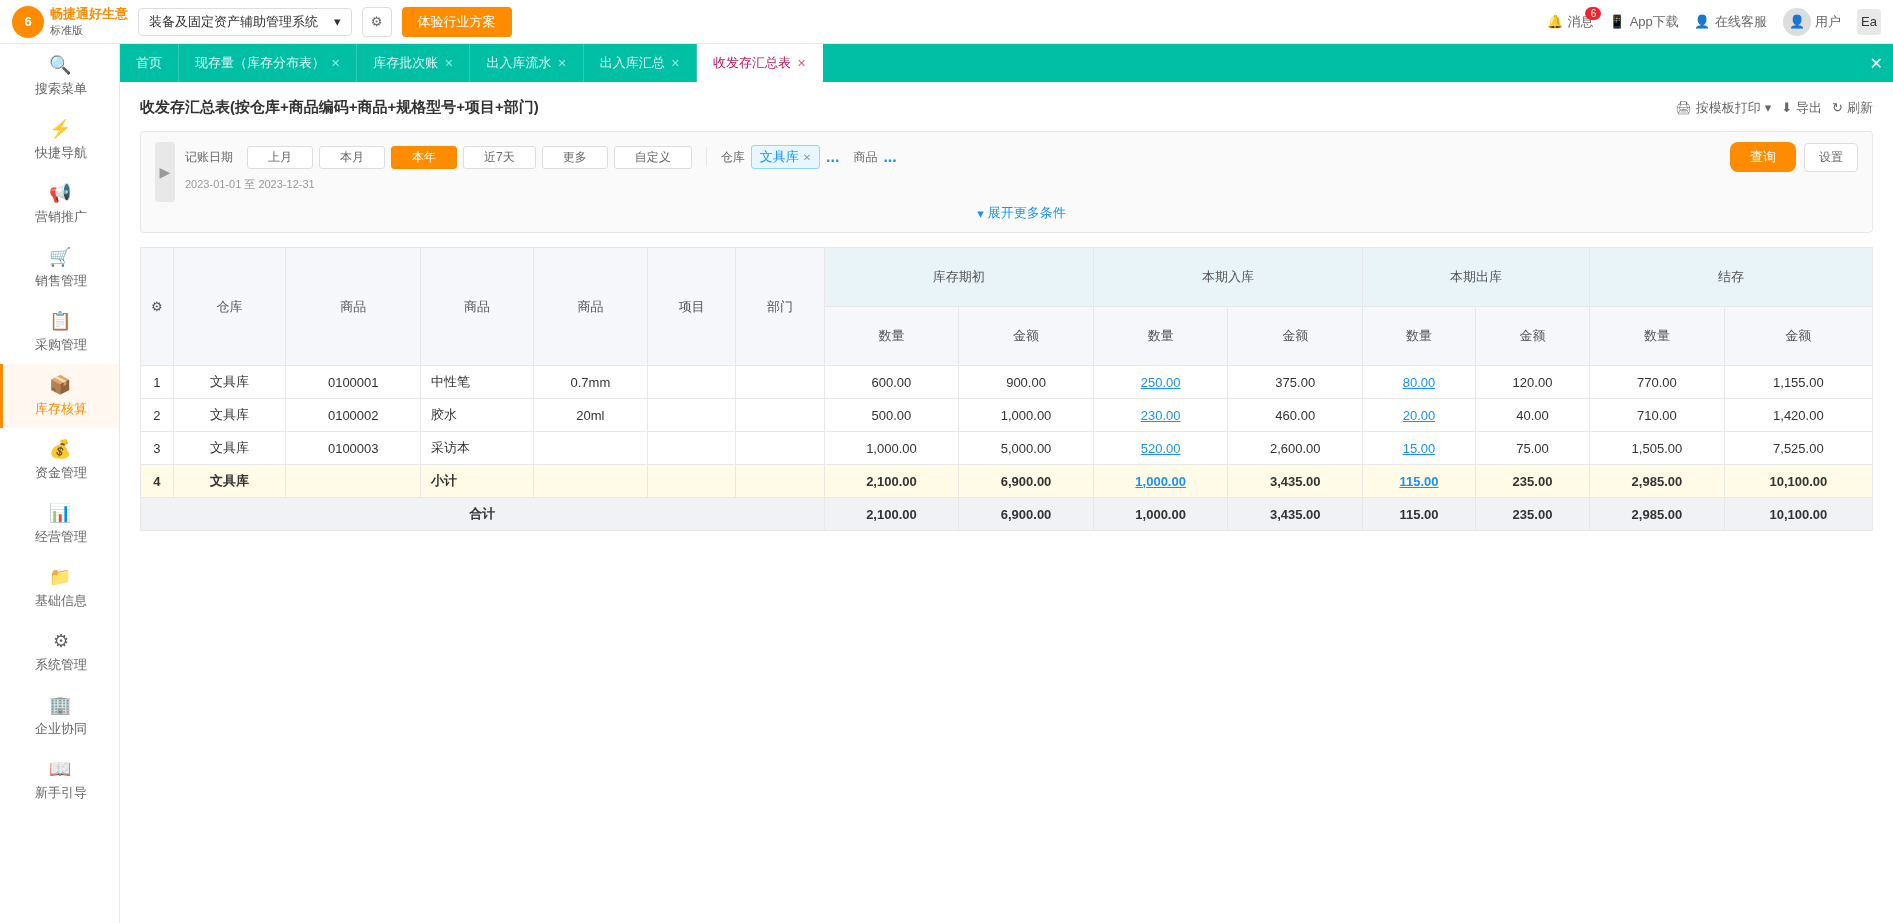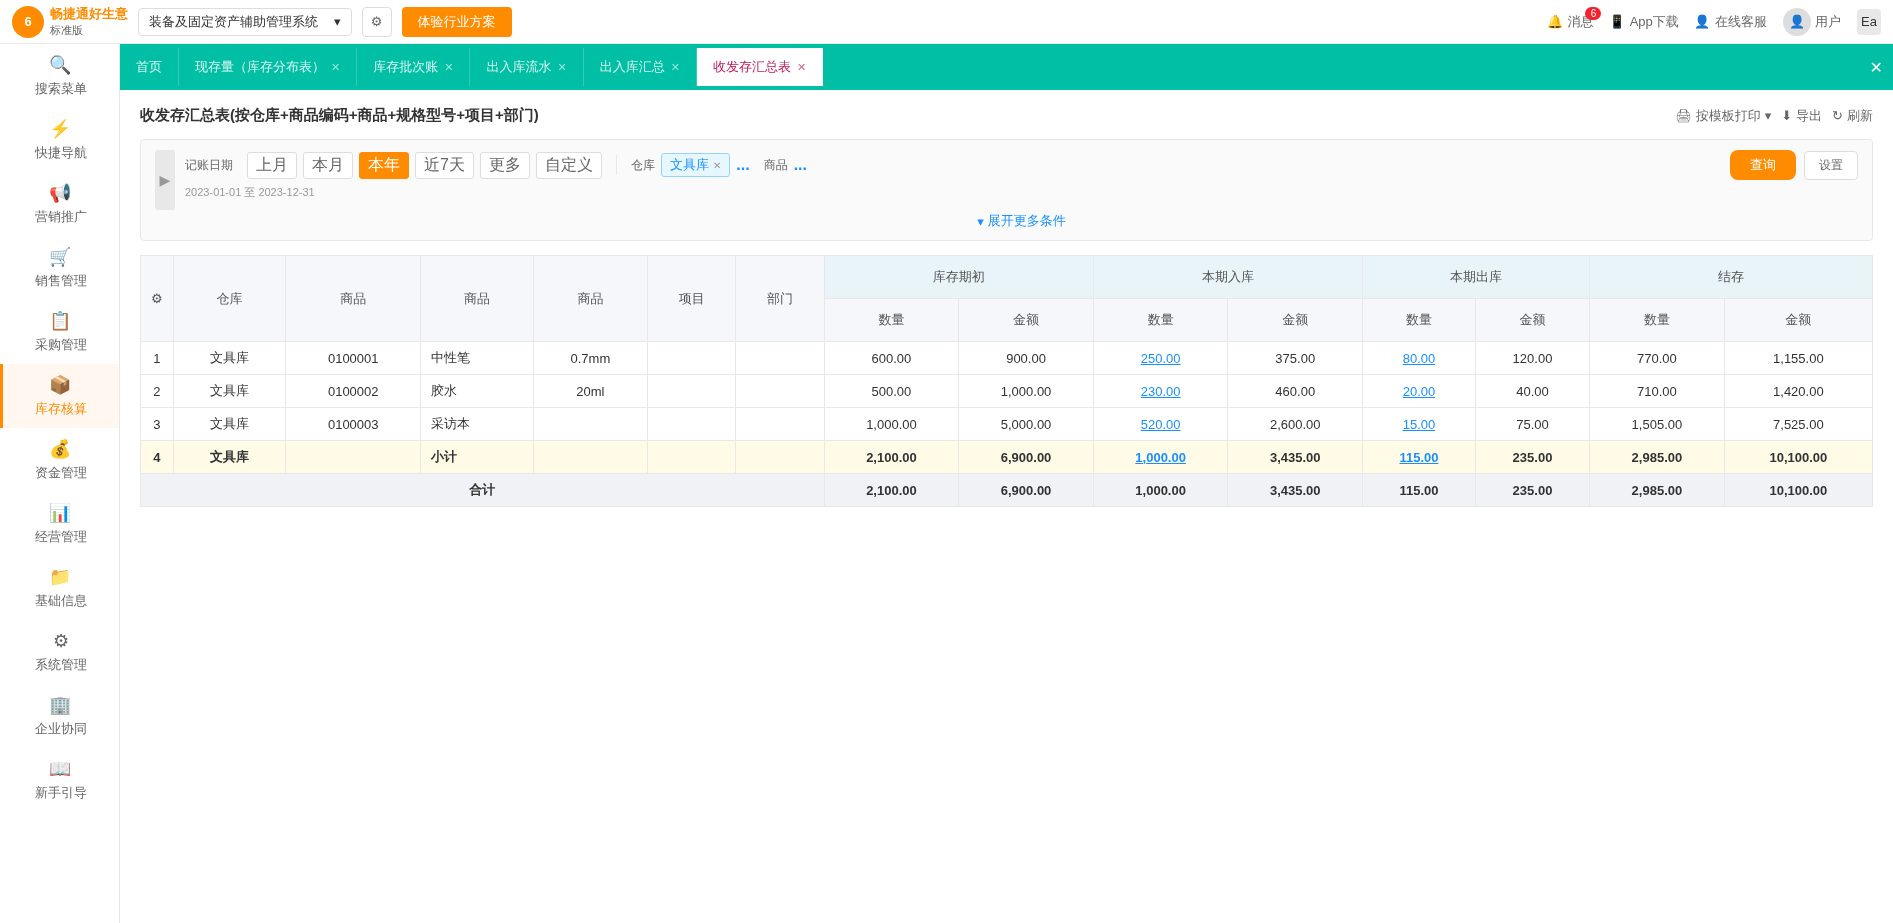--- a/index.html
+++ b/index.html
@@ -173,21 +173,21 @@
       display: flex;
       flex-direction: column;
       overflow: hidden;
     }
 
     
     .tab-bar {
       background: #00bfa5;
       display: flex;
       align-items: center;
-      height: 46px;
+      height: 38px;
       padding: 0 0;
       overflow-x: auto;
     }
     .tab-item {
       display: flex;
       align-items: center;
       padding: 0 16px;
       height: 38px;
       color: rgba(255,255,255,0.85);
       cursor: pointer;
@@ -280,25 +280,25 @@
       font-size: 12px;
       white-space: nowrap;
     }
     .date-shortcuts {
       display: flex;
       align-items: center;
       gap: 6px;
       flex-wrap: wrap;
     }
     .date-btn {
-      padding: 2px 8px;
+      padding: 2px 20px;
       border: 1px solid #ddd;
       border-radius: 3px;
       cursor: pointer;
-      font-size: 16px;
+      font-size: 12px;
       color: #666;
       background: #fff;
     }
     .date-btn.active {
       background: #ff8c00;
       border-color: #ff8c00;
       color: #fff;
     }
     .date-range-text {
       font-size: 11px;
@@ -385,21 +385,21 @@
 
     
     .data-table {
       width: 100%;
       border-collapse: collapse;
       font-size: 13px;
     }
     .data-table th {
       background: #f5f7fa;
       color: #555;
-      padding: 12px 10px;
+      padding: 20px 10px;
       text-align: center;
       border: 1px solid #e8e8e8;
       font-weight: normal;
       white-space: nowrap;
     }
     .data-table th.group-header {
       background: #e8f4f8;
     }
     .data-table td {
       padding: 7px 10px;

